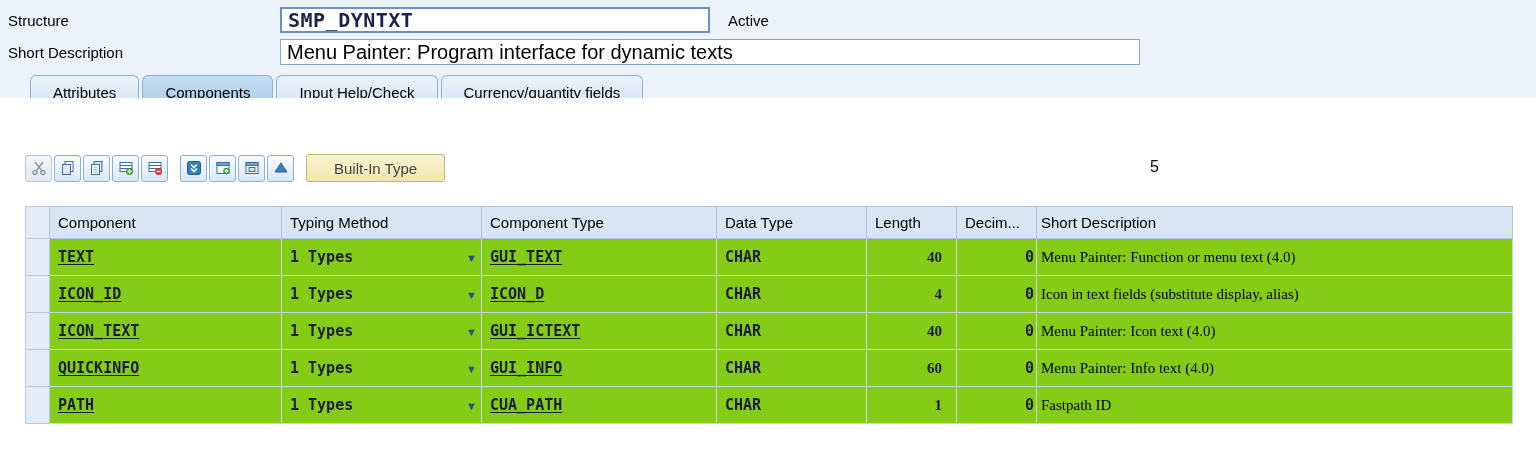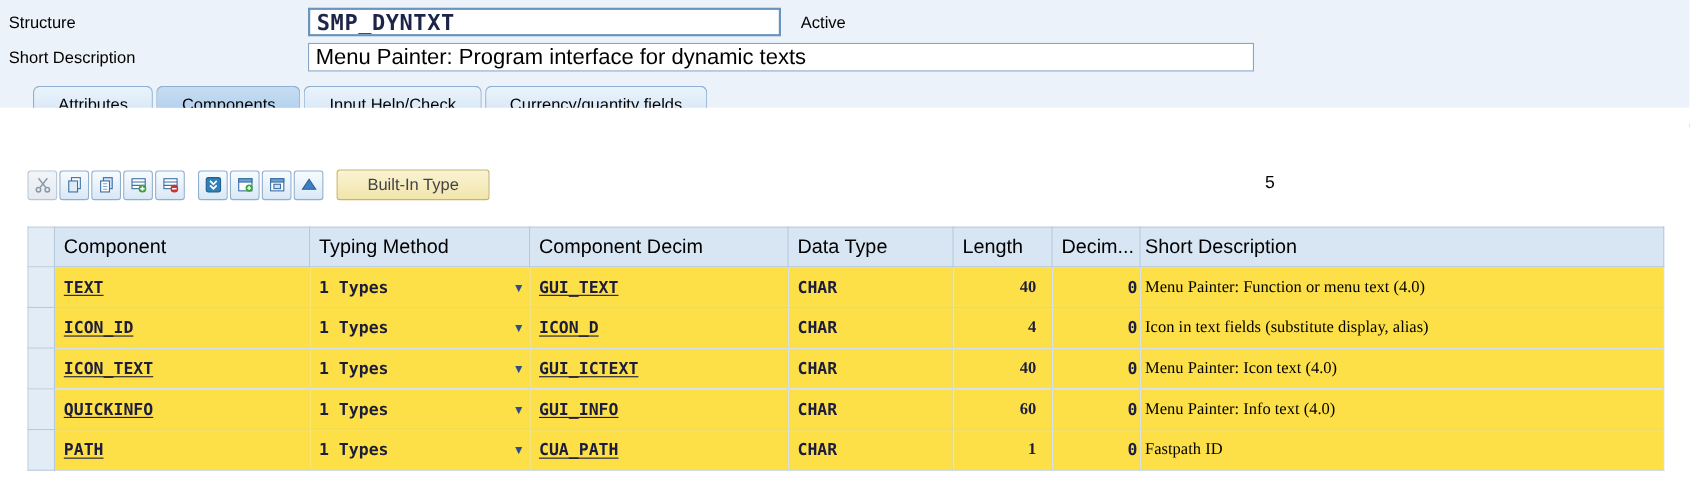--- a/index.html
+++ b/index.html
@@ -13,21 +13,21 @@
   .form-label { width:272px; color:#000; }
   .field { height:26px; border:1px solid #87a6c5; background:#fff; font-size:20px;
            padding:2px 6px; outline:none; }
   .field.structure { width:430px; font-family:"DejaVu Sans Mono", monospace; font-weight:bold;
            color:#1e2448; border:2px solid #6a93bd; letter-spacing:.5px; }
   .field.shortdesc { width:860px; color:#000; }
   .status { margin-left:18px; }
 
   
   .tabs { display:flex; align-items:flex-end; padding-left:30px; height:42px;
-          border-bottom:4px solid #f97316; margin-top:6px; }
+          border-bottom:7px solid #f97316; margin-top:6px; }
   .tab { padding:8px 22px; border:1px solid #8fb0d0; border-bottom:none;
          border-radius:6px 6px 0 0; background:linear-gradient(#eaf3fb,#cfe3f5);
          margin-right:3px; cursor:default; white-space:nowrap; }
   .tab.active { background:linear-gradient(#c6ddf3,#a9cbe9); }
 
   
   .content { background:#fff; height:276px; position:relative; }
   .toolbar { display:flex; align-items:center; padding:56px 0 0 25px; position:relative; }
   .group { display:flex; margin-right:10px; }
   .ibtn { width:27px; height:27px; display:flex; align-items:center; justify-content:center;
@@ -37,23 +37,23 @@
   .ibtn svg { display:block; }
   .btn-builtin { height:28px; padding:0 27px; color:#444;
           background:linear-gradient(#faf3d3,#f1e5ab); border:1px solid #c5b56a;
           border-radius:3px; display:flex; align-items:center; white-space:nowrap; }
   .count { position:absolute; left:1150px; top:60px; font-size:16px; }
 
   
   table.dtable { margin:24px 0 0 25px; border-collapse:collapse; table-layout:fixed;
           width:1487px; }
   .dtable th { background:#d8e6f3; border:1px solid #aec4da; font-weight:normal;
-          text-align:left; padding:7px 8px; font-size:18px; white-space:nowrap;
+          text-align:left; padding:7px 8px; font-size:15px; white-space:nowrap;
           overflow:hidden; }
-  .dtable td { border:1px solid #c6d6e5; padding:9px 8px; background:#fde047;
+  .dtable td { border:1px solid #c6d6e5; padding:9px 8px; background:#84cc16;
           white-space:nowrap; overflow:hidden; line-height:18px; }
   .dtable td.sel, .dtable th.sel { background:#e2ecf6; border-color:#b6cadc; }
   .mono { font-family:"DejaVu Sans Mono", monospace; font-weight:bold; color:#1c1c3c;
           font-size:15px; }
   .link span { text-decoration:underline; text-underline-offset:2px; cursor:pointer; }
   td.tm { position:relative; }
   .dd { position:absolute; right:4px; top:10px; font-size:11px; color:#2f4d8a;
         font-family:"Liberation Sans", sans-serif; cursor:pointer; }
   td.num { text-align:right; padding-right:14px;font-family:Liberation Serif, serif; }
   td.dec { text-align:right; padding-right:2px; }
@@ -185,21 +185,21 @@
         <col style="width:150px">
         <col style="width:90px">
       <col style="width:80px">
         <col style="width:476px">
     </colgroup>
     <thead>
       <tr>
         <th class="sel"></th>
         <th>Component</th>
         <th>Typing Method</th>
-        <th>Component Decim</th>
+        <th>Component Type</th>
         <th>Data Type</th>
         <th>Length</th>
         <th>Decim...</th>
         <th class="desc">Short Description</th>
       </tr>
     </thead>
     <tbody>
       <tr>
         <td class="sel"></td>
         <td class="mono link"><span>TEXT</span></td>

